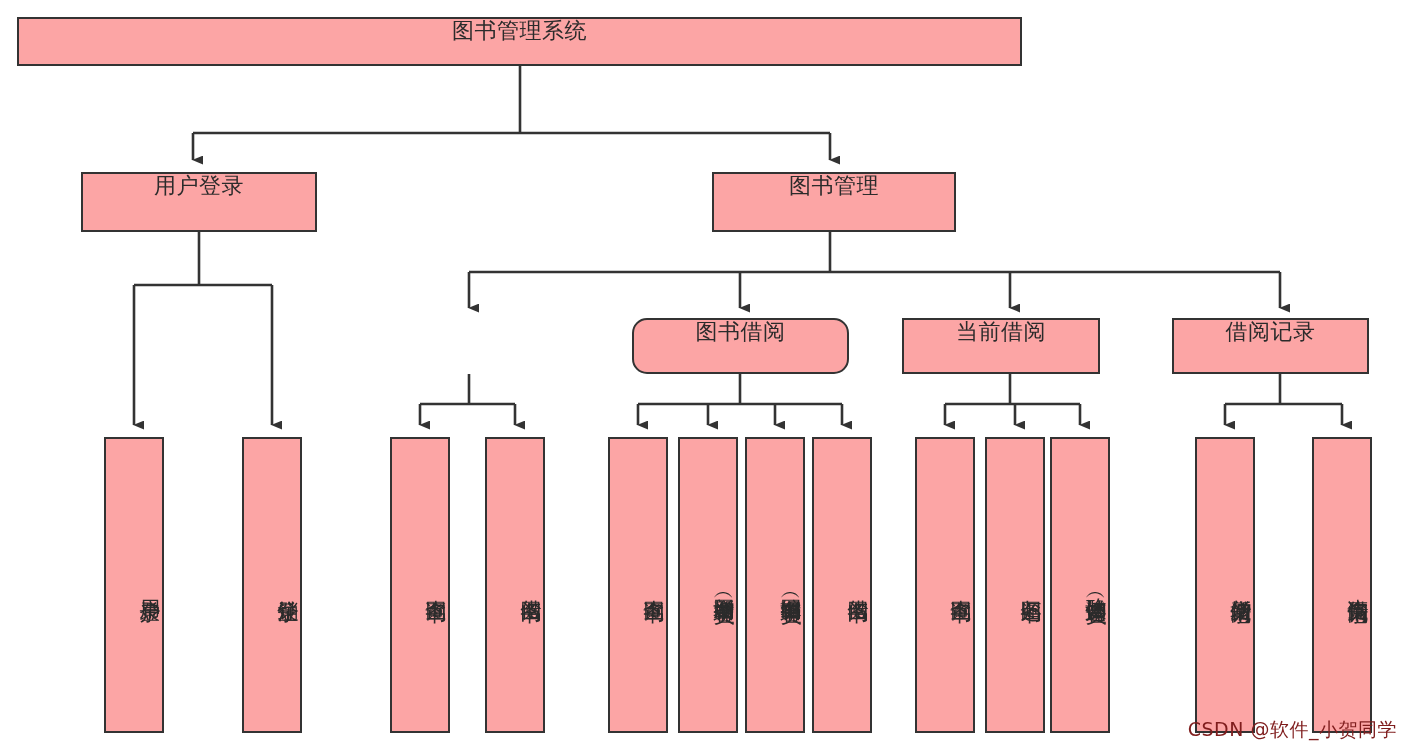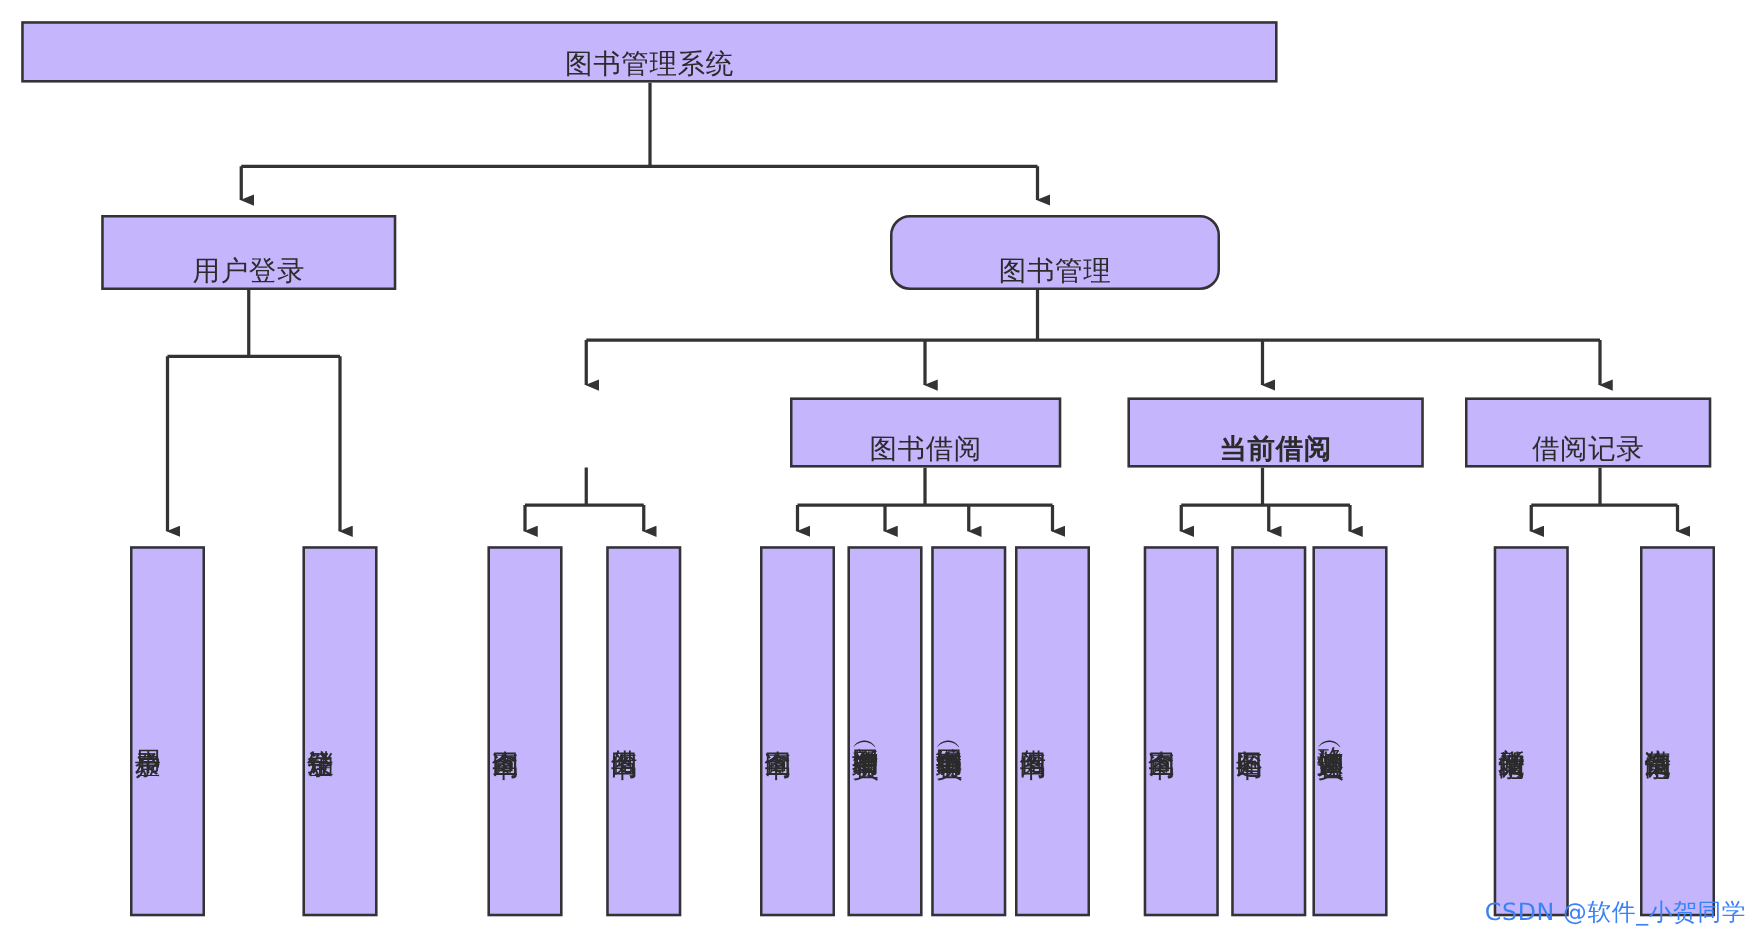--- a/index.html
+++ b/index.html
@@ -23,23 +23,23 @@
     position: absolute;
     left: 0;
     top: 0;
     width: 1405px;
     height: 747px;
   }
   .node-box {
     position: absolute;
     box-sizing: border-box;
     border: 2px solid #333333;
-    background: #c4b5fd;
+    background: #fca5a5;
     display: flex;
-    align-items: flex-end;
+    align-items: flex-start;
     justify-content: center;
     color: #2b2b2b;
   }
   .node-h {
     font-size: 22px;
     line-height: 1.1;
     letter-spacing: 0.5px;
   }
   .node-v {
     writing-mode: vertical-rl;
@@ -53,21 +53,21 @@
   .node-v-inner {
     writing-mode: vertical-rl;
     text-orientation: upright;
     white-space: nowrap;
   }
   #watermark {
     position: absolute;
     right: 8px;
     bottom: 4px;
     font-size: 19px;
-    color: #3b82f6;
+    color: #7f1d1d;
     letter-spacing: 0.5px;
     white-space: nowrap;
     pointer-events: none;
   }
 </style>
 </head>
 <body>
 
 <div id="diagram-root">
 
@@ -121,28 +121,28 @@
     </g>
   </svg>
 
   <div class="node-box node-h" style="left:17px; top:17px; width:1005px; height:49px;">
     <span>图书管理系统</span>
   </div>
 
   <div class="node-box node-h" style="left:81px; top:172px; width:236px; height:60px;">
     <span>用户登录</span>
   </div>
-  <div class="node-box node-h" style="left:712px; top:172px; width:264px; height:60px;border-radius:16px;">
+  <div class="node-box node-h" style="left:712px; top:172px; width:244px; height:60px;">
     <span>图书管理</span>
   </div>
 
-  <div class="node-box node-h" style="left:632px; top:318px; width:217px; height:56px;">
+  <div class="node-box node-h" style="left:632px; top:318px; width:217px; height:56px;border-radius:15px;">
     <span>图书借阅</span>
   </div>
-  <div class="node-box node-h" style="left:902px; top:318px; width:237px; height:56px;font-weight:bold;">
+  <div class="node-box node-h" style="left:902px; top:318px; width:198px; height:56px;">
     <span>当前借阅</span>
   </div>
   <div class="node-box node-h" style="left:1172px; top:318px; width:197px; height:56px;">
     <span>借阅记录</span>
   </div>
 
   <div class="node-box node-v" style="left:104px; top:437px; width:60px; height:296px;">
     <span class="node-v-inner">用户登录</span>
   </div>
   <div class="node-box node-v" style="left:242px; top:437px; width:60px; height:296px;">

